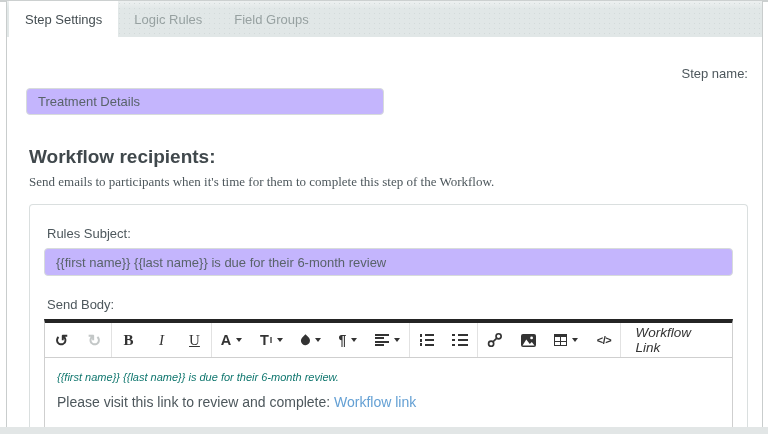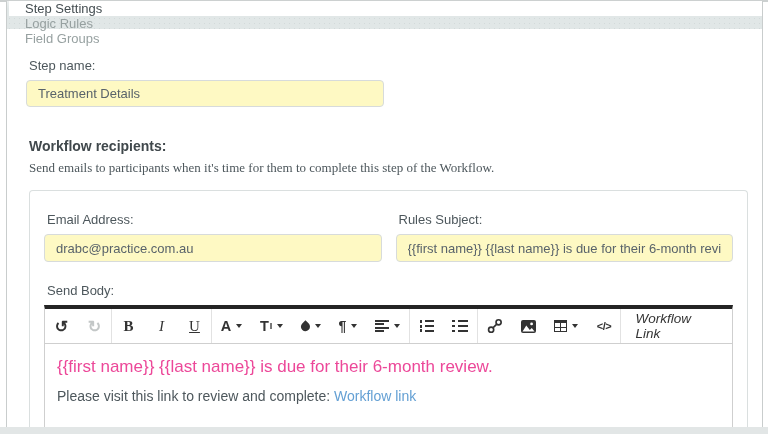--- a/index.html
+++ b/index.html
@@ -8,41 +8,41 @@
 
   .stage { position:relative; width:768px; height:434px; background:#fff; }
 
   .top-line { position:absolute; top:0; left:0; right:0; height:2px; background:#ccd0d0; }
 
   .card { position:absolute; top:1px; left:6px; width:757px; height:433px;
     background:#fff; border-left:1px solid #c9cdcd; border-right:1px solid #c9cdcd;
     overflow:hidden; }
 
   
-  .tabbar { position:relative; height:28px;
+  .tabbar { position:relative; height:36px;
     background:
       radial-gradient(#d3dada 0.8px, transparent 1px) 0 0/5px 5px,
       linear-gradient(#edf0f0 0px, #e1e7e7 8px);
-    display:flex; align-items:stretch; padding-left:2px;flex-direction:column; }
+    display:flex; align-items:stretch; padding-left:2px; }
   .tab { display:flex; align-items:center; padding:0 16px; font-size:13px;
     color:#97a1a1; cursor:pointer; }
   .tab.active { background:#ffffff; color:#454e52; }
 
   
   .content { padding:0 14px 0 19px; }
 
   .field-label { display:block; font-size:13px; color:#4d575c; margin-left:3px; }
   .txt-input { display:block; width:358px; height:27px; border:1px solid #d7dbdb;
     border-radius:4px; padding:0 11px; font-size:13px; color:#59636a;
-    font-family:"Liberation Sans", sans-serif; background:#fef9c3; outline:none; }
-
-  .step-name-label { margin-top:29px; }
+    font-family:"Liberation Sans", sans-serif; background:#c4b5fd; outline:none; }
+
+  .step-name-label { margin-top:29px;text-align:right; }
   .step-name-input { margin-top:7px; }
 
-  .section-heading { margin-top:31px; margin-left:3px; font-size:14px;
+  .section-heading { margin-top:31px; margin-left:3px; font-size:19px;
     font-weight:bold; color:#40484c; }
   .section-desc { margin-top:6px; margin-left:3px; font-size:13px; color:#4d575c;font-family:Liberation Serif, serif; }
 
   
   .panel { margin-top:14px; margin-left:3px; border:1px solid #dadfdf;
     border-bottom:none; border-radius:4px 4px 0 0; padding:21px 14px 0 14px;
     min-height:230px; }
   .panel-row { display:flex; gap:14px; }
   .panel-col { flex:1; min-width:0; }
   .panel-col .txt-input { width:100%; margin-top:7px; height:28px; }
@@ -86,21 +86,21 @@
     background-size:10px 2px,10px 2px,10px 2px,3px 2px,3px 2px,3px 2px;
     background-position:6px 0,6px 5.4px,6px 10.8px,0 0,0 5.4px,0 10.8px; }
   .icon-table { width:14px; height:12px; border:1px solid #333; border-top:3px solid #333;
     background-repeat:no-repeat;
     background-image:linear-gradient(#333,#333),linear-gradient(#333,#333);
     background-size:1px 100%,100% 1px; background-position:50% 0,0 50%; }
   .wf-link-btn { font-style:italic; font-size:13.5px; color:#333; padding:0 14px; }
 
   .editor-body { border:1px solid #cfcfcf; border-top:none; background:#fff;
     min-height:95px; padding:13px 12px; }
-  .body-line1 { font-size:17px; color:#ec4899; }
+  .body-line1 { font-size:11px; color:#0f766e;font-style:italic; }
   .body-line2 { margin-top:11px; font-size:14px; color:#4d575c; }
   .body-line2 a { color:#64a0d4; text-decoration:none; cursor:pointer; }
 
   .bottom-strip { position:absolute; left:0; right:0; bottom:0; height:7px;
     background:#e2e6e6; z-index:10; }
 </style>
 </head>
 <body>
 
 <div class="stage">
@@ -117,24 +117,20 @@
     <div class="content">
 
       <label class="field-label step-name-label">Step name:</label>
       <input class="txt-input step-name-input" value="Treatment Details" style="">
 
       <div class="section-heading">Workflow recipients:</div>
       <div class="section-desc">Send emails to participants when it's time for them to complete this step of the Workflow.</div>
 
       <div class="panel">
         <div class="panel-row">
-          <div class="panel-col">
-            <label class="field-label">Email Address:</label>
-            <input class="txt-input" value="drabc@practice.com.au" style="">
-          </div>
           <div class="panel-col">
             <label class="field-label">Rules Subject:</label>
             <input class="txt-input" value="{{first name}} {{last name}} is due for their 6-month review" style="">
           </div>
         </div>
 
         <label class="field-label email-body-label">Send Body:</label>
 
         <div class="editor">
           <div class="toolbar">

